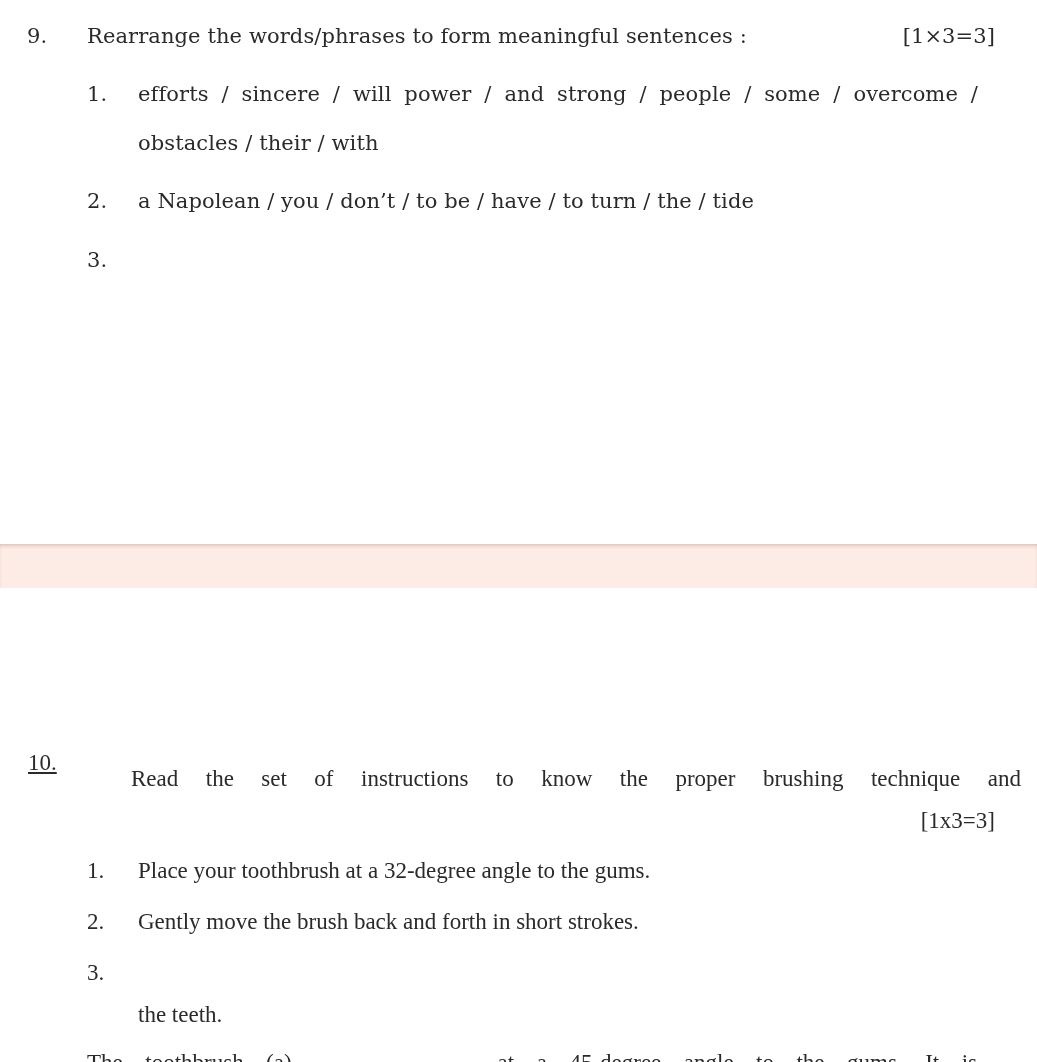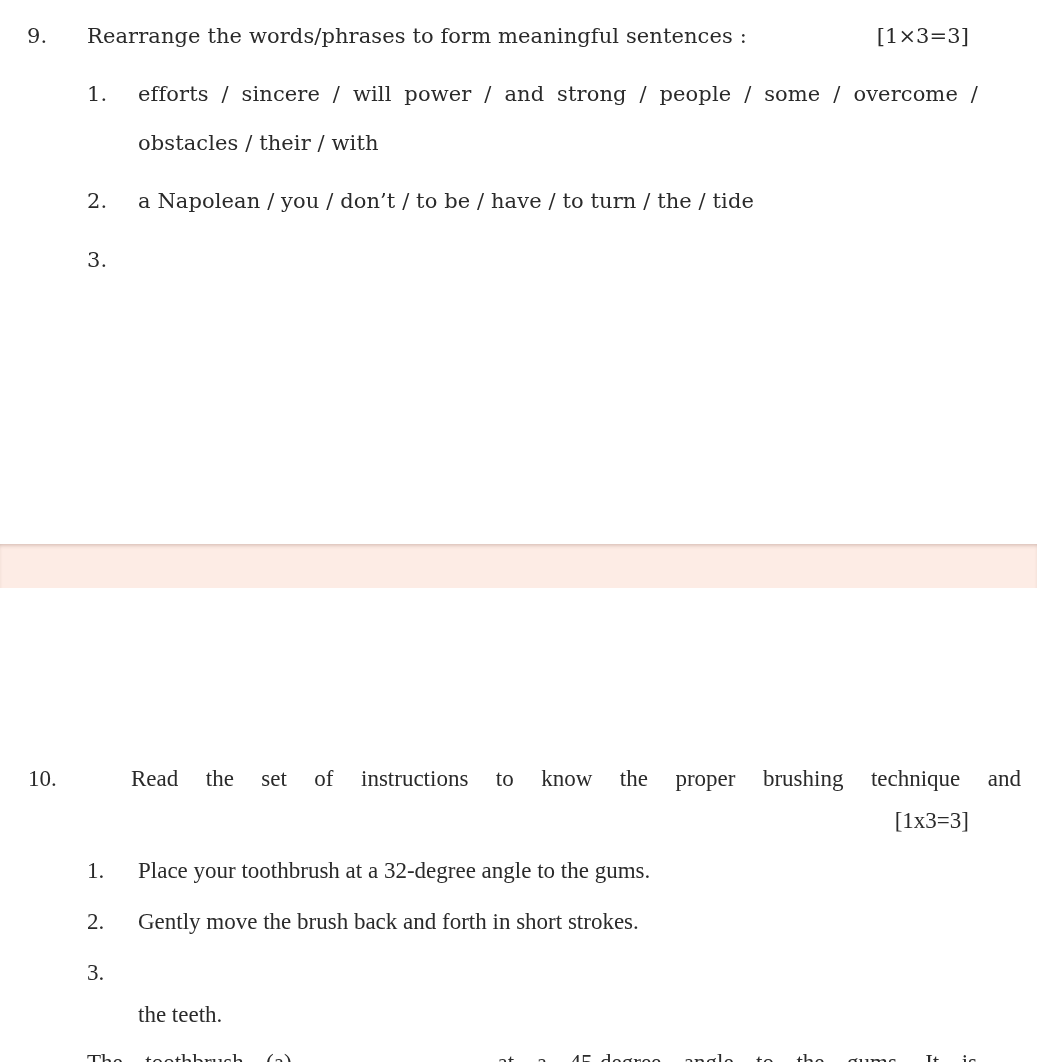--- a/index.html
+++ b/index.html
@@ -16,21 +16,21 @@
       box-shadow: inset 0 3px 4px -2px rgba(150,110,100,0.45);
       border-bottom: 1px solid #f1dcd6;
     }
     .page-bottom { top: 588px; height: 474px; overflow: hidden; }
 
     .abs { position: absolute; white-space: nowrap; }
     .serif { font-family: "DejaVu Serif", "Liberation Serif", serif; font-size: 21px; letter-spacing: 0.1px; }
     .narrow { font-family: "Liberation Serif", "DejaVu Serif", serif; font-size: 23px; }
     .q-num { left: 27px; }
     .q-text { left: 87px; }
-    .marks { right: 68px; }
+    .marks { right: 42px; }
     .sub-num { left: 87px; }
     .sub-text { left: 138px; }
     .justify-line { text-align-last: justify; text-align: justify; white-space: normal; }
   </style>
 </head>
 <body>
 
 <div class="page page-top">
   <div class="abs serif q-num" style="top:24px;">9.</div>
   <div class="abs serif q-text" style="top:24px;">Rearrange the words/phrases to form meaningful sentences :</div>
@@ -42,21 +42,21 @@
 
   <div class="abs serif sub-num" style="top:189px;">2.</div>
   <div class="abs serif sub-text" style="top:189px;">a Napolean / you / don’t / to be / have / to turn / the / tide</div>
 
   <div class="abs serif sub-num" style="top:248px;">3.</div>
 </div>
 
 <div class="page-break"></div>
 
 <div class="page page-bottom">
-  <div class="abs narrow q-num" style="top:178px; left:28px;">10.</div>
+  <div class="abs narrow q-num" style="top:162px; left:28px;text-decoration:underline;">10.</div>
   <div class="abs narrow q-text justify-line" style="top:178px; width:890px;margin-left:44px;">Read the set of instructions to know the proper brushing technique and</div>
   <div class="abs narrow marks" style="top:220px;">[1x3=3]</div>
 
   <div class="abs narrow sub-num" style="top:270px;">1.</div>
   <div class="abs narrow sub-text" style="top:270px;">Place your toothbrush at a 32-degree angle to the gums.</div>
 
   <div class="abs narrow sub-num" style="top:321px;">2.</div>
   <div class="abs narrow sub-text" style="top:321px;">Gently move the brush back and forth in short strokes.</div>
 
   <div class="abs narrow sub-num" style="top:372px;">3.</div>

